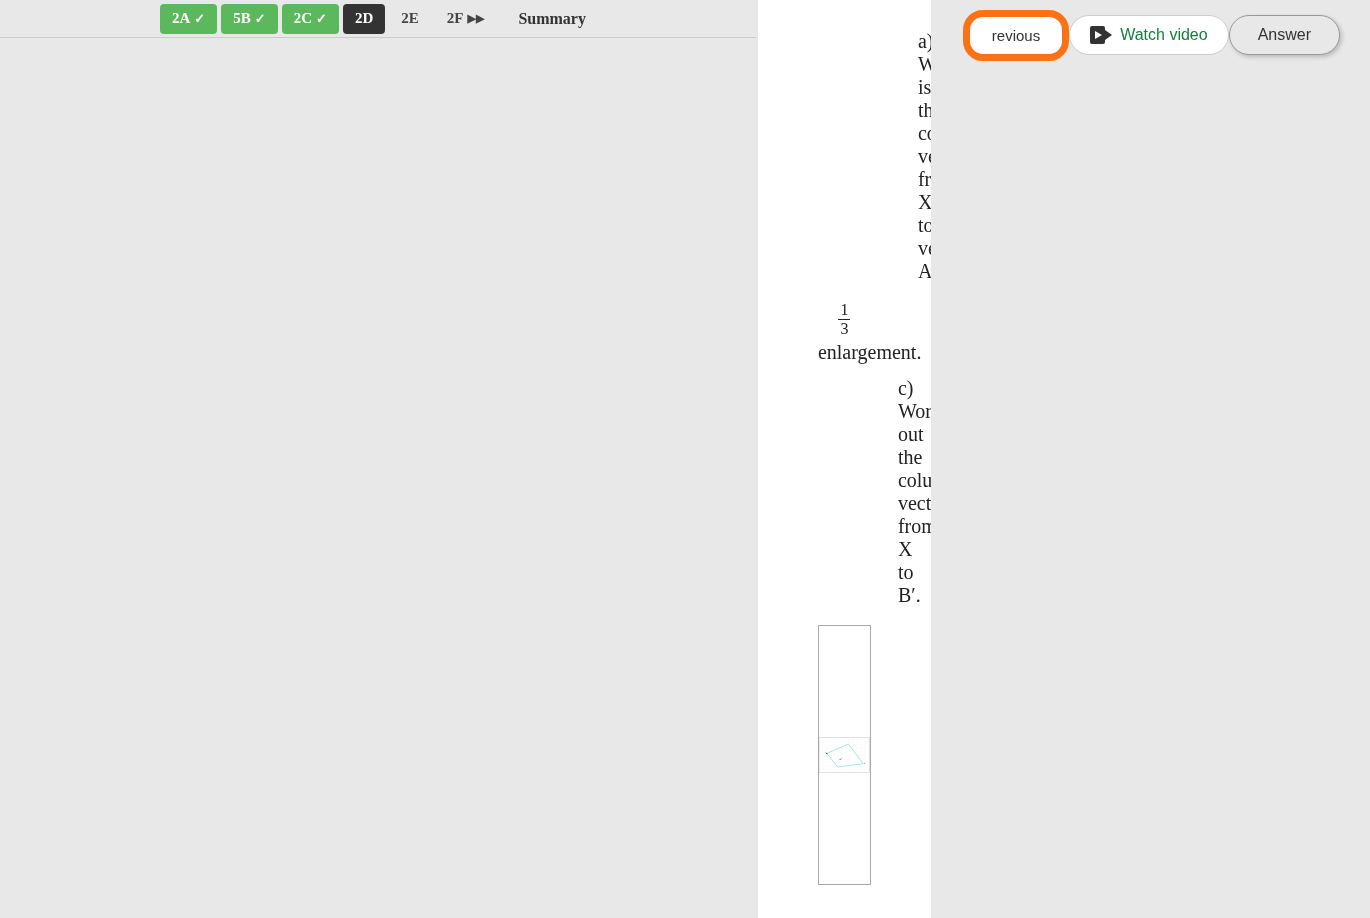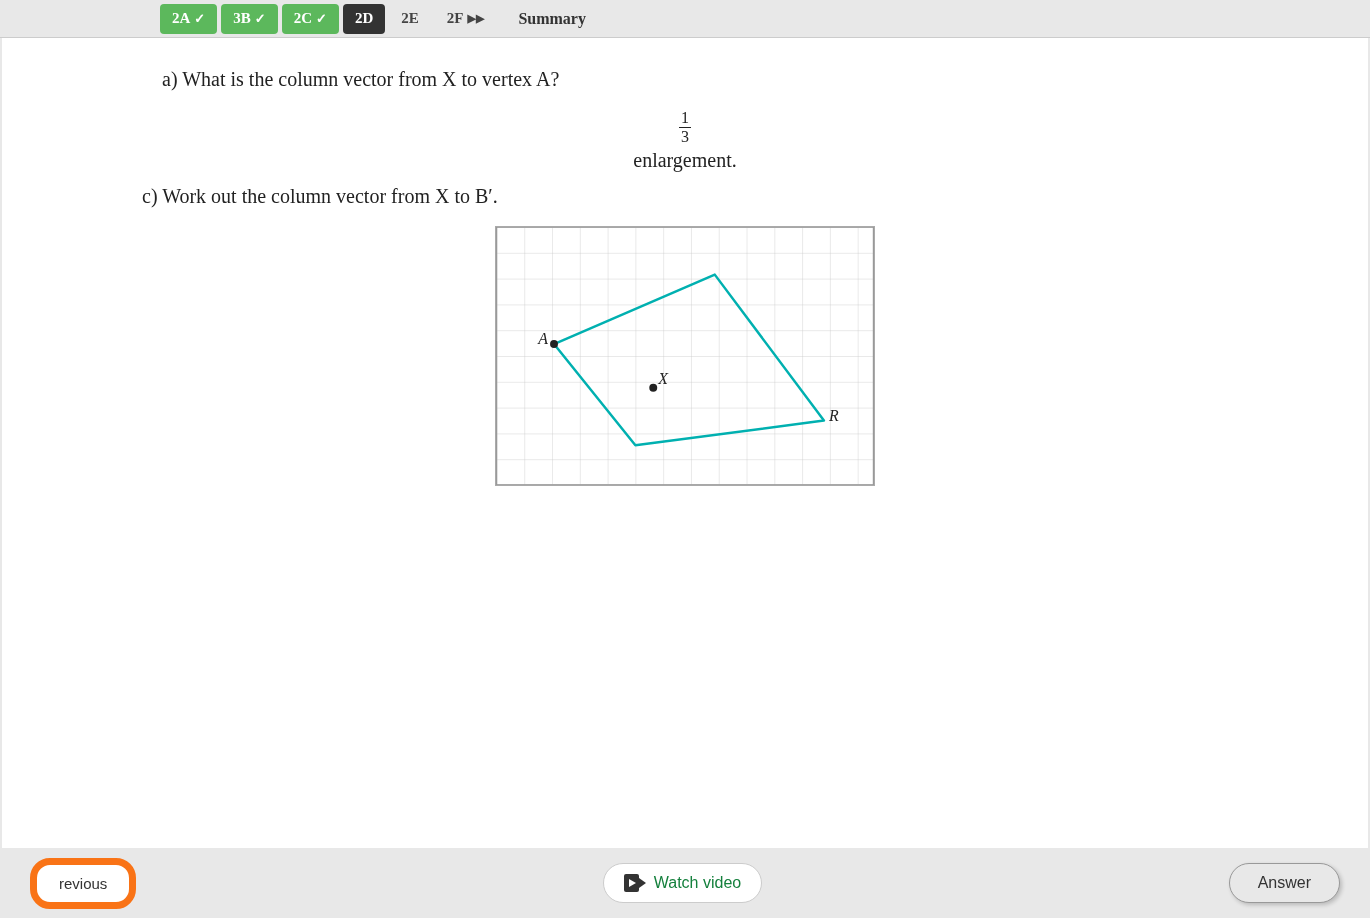--- a/index.html
+++ b/index.html
@@ -9,21 +9,21 @@
       background: #d0d0d0;
       font-family: Georgia, 'Times New Roman', serif;
       overflow: hidden;
       position: relative;
     }
     .main-content {
       position: absolute;
       top: 0; left: 0; right: 0; bottom: 0;
       background: #e8e8e8;
       display: flex;
-      flex-direction: column;
+      flex-direction: row;
     }
     
     .top-nav {
       display: flex;
       align-items: center;
       background: #e8e8e8;
       padding: 0 160px;
       height: 38px;
       gap: 4px;
       border-bottom: 1px solid #ccc;
@@ -180,21 +180,21 @@
 <body>
 
 <div class="main-content">
 
   <div class="top-nav">
     <div class="nav-tab completed">
       <span>2A</span>
       <span class="check">✓</span>
     </div>
     <div class="nav-tab completed">
-      <span>3B</span>
+      <span>5B</span>
       <span class="check">✓</span>
     </div>
     <div class="nav-tab completed">
       <span>2C</span>
       <span class="check">✓</span>
     </div>
     <div class="nav-tab active">
       <span>2D</span>
     </div>
     <div class="nav-tab plain">

